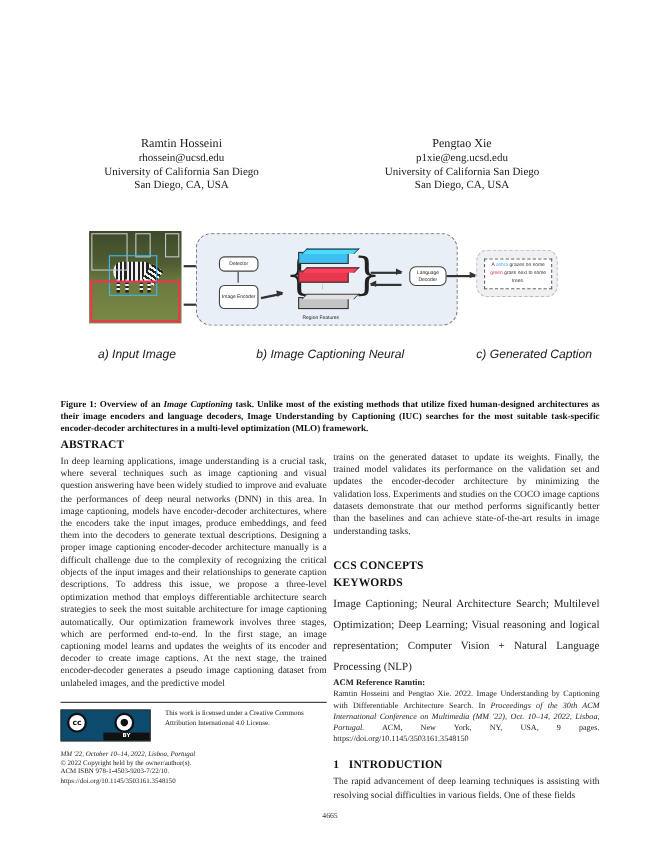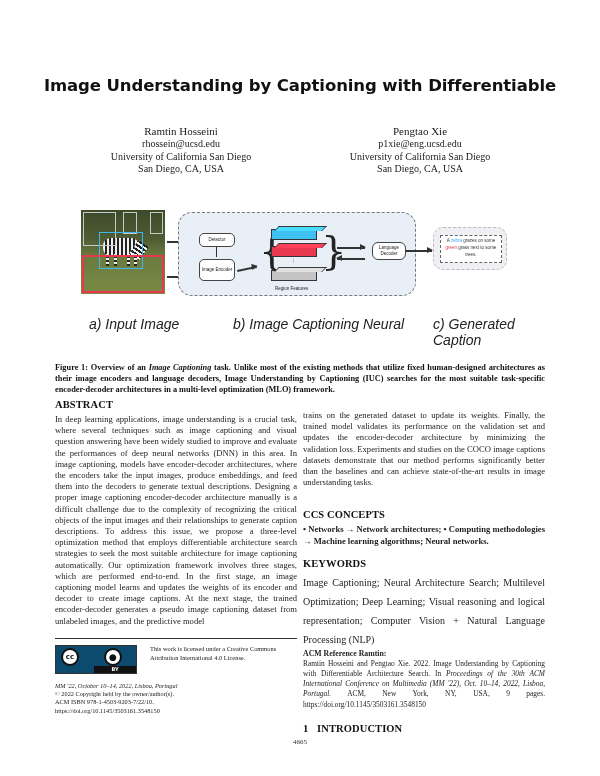--- a/index.html
+++ b/index.html
@@ -5,21 +5,21 @@
   * { box-sizing: border-box; margin: 0; padding: 0; }
   html, body { width: 600px; height: 776px; background: #ffffff; overflow: hidden; }
   body { position: relative; font-family: "Liberation Serif", "DejaVu Serif", serif; color: #1a1a1a; }
 
   .title { position: absolute; top: 75px; left: 0; width: 600px; text-align: center;
     font-family: "DejaVu Sans", "Liberation Sans", sans-serif; font-weight: bold;
     font-size: 16.5px; line-height: 21px; color: #111; letter-spacing: -0.1px; }
 
   .author { position: absolute; top: 124px; width: 230px; text-align: center; font-size: 10px; line-height: 12.5px; }
   .author .name { font-size: 11px; line-height: 14px; }
-  .author.a1 { left: 66px; }
+  .author.a1 { left: 50px; }
   .author.a2 { left: 305px; }
 
   
   .figure { position: absolute; top: 200px; left: 55px; width: 500px; height: 135px; }
   .zebra-img { position: absolute; left: 26px; top: 10px; width: 84px; height: 84px;
     background: linear-gradient(180deg, #3d4a2a 0%, #4f5d34 35%, #6b7a3e 55%, #7a8a44 100%); }
   .zebra-img .bbox { position: absolute; border: 1.5px solid; }
   .zebra-body { position: absolute; left: 22px; top: 28px; width: 36px; height: 18px; border-radius: 8px;
     background: repeating-linear-gradient(90deg, #f1f1f1 0 2px, #222 2px 4px); }
   .zebra-leg { position: absolute; width: 3px; height: 12px; background: repeating-linear-gradient(180deg,#eee 0 2px,#222 2px 4px); }
@@ -42,21 +42,21 @@
   .region-label { position: absolute; font-family: "Liberation Sans", sans-serif; font-size: 4.5px; color: #222; }
 
   .caption-box { position: absolute; left: 378px; top: 27px; width: 74px; height: 43px; background: #eef0f3;
     border: 1px dashed #bbb; border-radius: 10px; }
   .caption-inner { position: absolute; left: 6px; top: 7px; width: 62px; height: 28px; background: #fff;
     border: 0.8px dashed #666; font-family: "Liberation Sans", sans-serif; font-size: 4.5px; line-height: 7px;
     text-align: center; padding-top: 1px; color: #333; }
   .caption-inner .blue { color: #3fa9f5; }
   .caption-inner .red { color: #e8384f; }
 
-  .sub-label { position: absolute; top: 116px; font-family: "Liberation Sans", "DejaVu Sans", sans-serif; font-style: italic; font-size: 14px; color: #222; }
+  .sub-label { position: absolute; top: 116px; font-family: "Liberation Sans", "DejaVu Sans", sans-serif; font-style: italic; font-size: 11px; color: #222; }
 
   .fig-caption { position: absolute; top: 362px; left: 55px; width: 490px; font-size: 8.3px; line-height: 11px; font-weight: bold; text-align: justify; color: #111; }
   .fig-caption i { font-weight: bold; font-style: italic; }
 
   .col { position: absolute; width: 242px; font-size: 8.6px; line-height: 11.2px; text-align: justify; color: #1d1d1d; }
   .col.left { left: 55px; top: 398px; }
   .col.right { left: 303px; top: 410px; }
   .sec-head { font-weight: bold; font-size: 10.5px; line-height: 13px; margin-bottom: 3px; color: #111; letter-spacing: 0.1px; }
   .sec-head.num { word-spacing: 6px; }
   .ccs { font-weight: bold; font-size: 8.6px; line-height: 11.2px; margin-bottom: 10px; }
@@ -75,21 +75,20 @@
     font-family: "DejaVu Sans", sans-serif; font-size: 5px; font-weight: bold; text-align: center; line-height: 7px; }
   .license-text { position: absolute; left: 95px; top: 6px; width: 150px; font-size: 6.4px; line-height: 8.5px; color: #222; }
   .venue { position: absolute; left: 55px; top: 682px; width: 242px; font-size: 6.3px; line-height: 8.2px; color: #222; }
   .venue i { font-style: italic; }
   .page-num { position: absolute; top: 738px; left: 0; width: 600px; text-align: center; font-size: 7px; color: #333; }
 </style>
 </head>
 <body>
 
 <div class="title">
-  <div>Image Understanding by Captioning with Differentiable</div>
 </div>
 
 <div class="author a1">
   <div class="name">Ramtin Hosseini</div>
   <div>rhossein@ucsd.edu</div>
   <div>University of California San Diego</div>
   <div>San Diego, CA, USA</div>
 </div>
 <div class="author a2">
   <div class="name">Pengtao Xie</div>
@@ -172,23 +171,23 @@
   <div><i>MM '22, October 10–14, 2022, Lisboa, Portugal</i></div>
   <div>© 2022 Copyright held by the owner/author(s).</div>
   <div>ACM ISBN 978-1-4503-9203-7/22/10.</div>
   <div>https://doi.org/10.1145/3503161.3548150</div>
 </div>
 
 <div class="col right">
   <p class="abs">trains on the generated dataset to update its weights. Finally, the trained model validates its performance on the validation set and updates the encoder-decoder architecture by minimizing the validation loss. Experiments and studies on the COCO image captions datasets demonstrate that our method performs significantly better than the baselines and can achieve state-of-the-art results in image understanding tasks.</p>
   <div class="sp"></div>
   <div class="sec-head">CCS CONCEPTS</div>
-  <div class="ccs">• Networks → Network architectures; • Computing methodologies → Machine learning algorithms; Neural networks.</div>
   <div class="sec-head">KEYWORDS</div>
   <div class="kw">Image Captioning; Neural Architecture Search; Multilevel Optimization; Deep Learning; Visual reasoning and logical representation; Computer Vision + Natural Language Processing (NLP)</div>
   <div class="ref-head">ACM Reference Ramtin:</div>
   <div class="ref">
     <span>Ramtin Hosseini and Pengtao Xie. 2022. Image Understanding by Captioning with Differentiable Architecture Search. In </span><i>Proceedings of the 30th ACM International Conference on Multimedia (MM '22), Oct. 10–14, 2022, Lisboa, Portugal.</i><span> ACM, New York, NY, USA, 9 pages. https://doi.org/10.1145/3503161.3548150</span>
   </div>
   <div class="sec-head num"><span>1</span> <span>INTRODUCTION</span></div>
+  <p>The rapid advancement of deep learning techniques is assisting with resolving social difficulties in various fields. One of these fields</p>
 </div>
 
 <div class="page-num">4665</div>
 
 </body></html>

